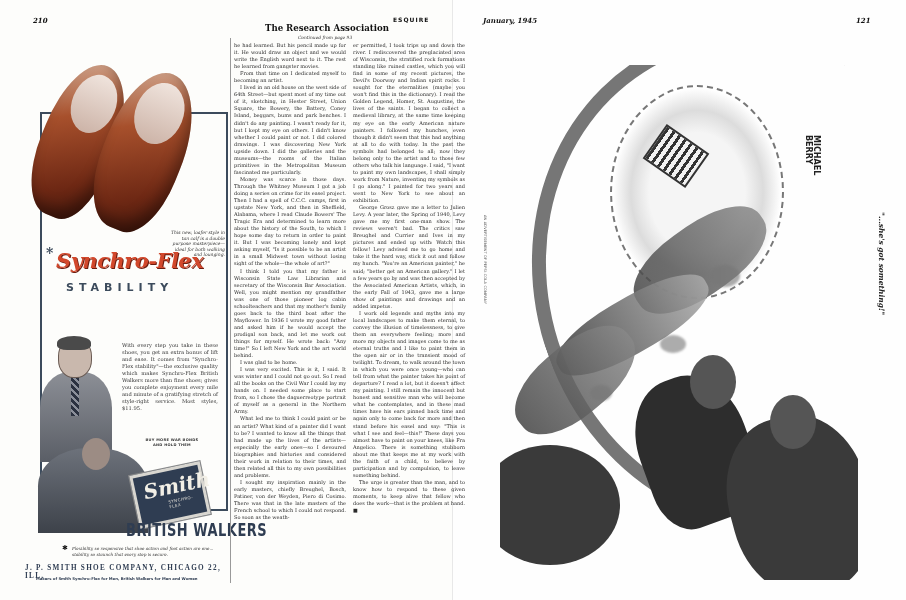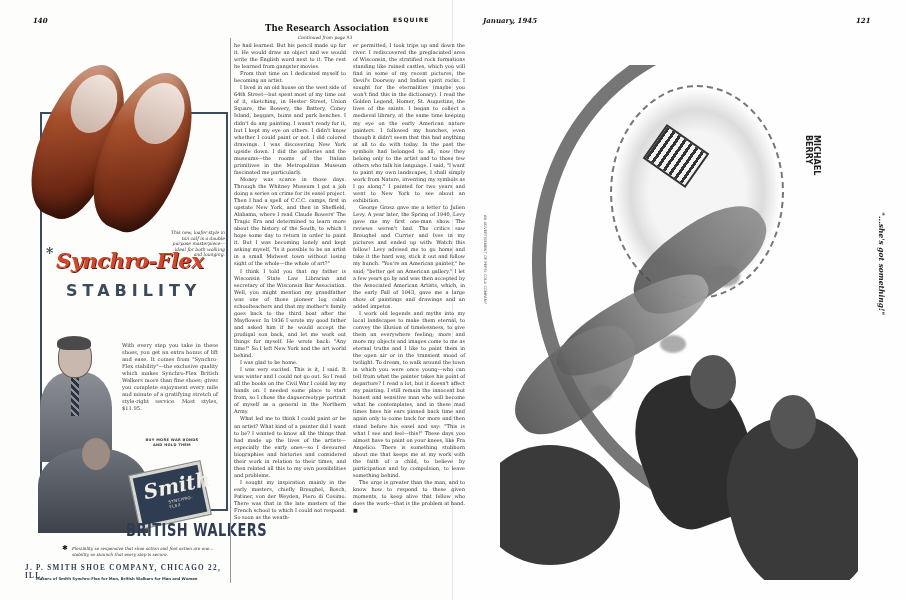--- a/index.html
+++ b/index.html
@@ -14,21 +14,21 @@
   
   .ad { position:absolute; left:20px; top:33px; width:208px; height:555px; }
   .ad-frame { position:absolute; left:20px; top:80px; width:184px; height:395px; border:2px solid #3c4b5c; }
   .shoe { position:absolute; border-radius:48% 52% 40% 45%; background:linear-gradient(150deg,#d9b6a0 0%, #a7502c 35%, #6e2814 75%, #3d140a 100%); box-shadow: inset -6px -8px 14px rgba(0,0,0,0.35); }
   .shoe-1 { left:22px; top:28px; width:74px; height:160px; transform:rotate(22deg); }
   .shoe-2 { left:84px; top:36px; width:80px; height:165px; transform:rotate(22deg); }
   .shoe-inner { position:absolute; left:20%; top:6%; width:60%; height:38%; border-radius:50%; background:linear-gradient(180deg,#efe3dc,#cdb4a8); }
   .shoe-caption { position:absolute; left:150px; top:205px; width:55px; font-size:4.5px; font-style:italic; line-height:5.5px; text-align:right; color:#333; }
   .asterisk { position:absolute; left:30px; top:252px; color:#3c4b5c; font-size:14px; font-weight:bold; }
   .brand-script { position:absolute; left:40px; top:250px; font-family:"DejaVu Serif", serif; font-style:italic; font-weight:bold; font-size:21px; color:#d2482c; text-shadow:1px 1px 0 #6b1d10; letter-spacing:-0.5px; }
-  .stability { position:absolute; left:58px; top:283px; font-family:"DejaVu Sans", sans-serif; font-weight:bold; font-size:16px; letter-spacing:5px; color:#3c4b5c; }
+  .stability { position:absolute; left:58px; top:283px; font-family:"DejaVu Sans", sans-serif; font-weight:bold; font-size:11px; letter-spacing:5px; color:#3c4b5c; }
   .tagline { position:absolute; left:46px; top:300px; width:160px; text-align:center; font-style:italic; font-weight:bold; font-size:13px; line-height:15px; color:#2a3a4e; }
   .tagline .more { text-decoration:underline; }
   .ad-man { position:absolute; left:30px; top:338px; width:70px; height:130px; }
   .man-head { position:absolute; left:18px; top:0; width:32px; height:38px; border-radius:45%; background:#c9b8ad; border:1px solid #6b5c54; }
   .man-hair { position:absolute; left:17px; top:-2px; width:34px; height:14px; border-radius:50% 50% 30% 30%; background:#4a4a4a; }
   .man-body { position:absolute; left:0; top:34px; width:72px; height:90px; border-radius:40% 40% 0 0; background:linear-gradient(180deg,#8c8f96,#5a5e66); }
   .man-tie { position:absolute; left:31px; top:38px; width:8px; height:40px; background:repeating-linear-gradient(45deg,#2b3140 0 3px,#8b8f9a 3px 5px); }
   .seated-man { position:absolute; left:22px; top:430px; width:110px; height:85px; background:linear-gradient(180deg,#6d727b,#3d424a); border-radius:45% 45% 0 0; }
   .seated-head { position:absolute; left:50px; top:418px; width:28px; height:32px; border-radius:50%; background:#9c8c84; }
   .ad-body { position:absolute; left:105px; top:342px; width:96px; font-size:5.2px; line-height:7px; color:#333; text-align:justify; }
@@ -71,21 +71,21 @@
   .copyright-vert { position:absolute; left:487px; top:215px; font-family:"DejaVu Sans", sans-serif; font-size:3.5px; color:#555; transform:rotate(90deg); transform-origin:left top; white-space:nowrap; letter-spacing:0.2px; }
   .caption-vert { position:absolute; left:886px; top:212px; font-style:italic; font-weight:bold; font-size:7.5px; color:#222; transform:rotate(90deg); transform-origin:left top; white-space:nowrap; }
 </style>
 </head>
 <body>
 
 <div class="page left-page"></div>
 <div class="page right-page"></div>
 <div class="gutter"></div>
 
-<div class="folio" style="left:33px;">140</div>
+<div class="folio" style="left:33px;">210</div>
 <div class="runhead" style="left:393px;">ESQUIRE</div>
 <div class="folio" style="left:483px;">January, 1945</div>
 <div class="folio" style="left:856px;">121</div>
 
 <div class="ad"></div>
 <div class="ad-frame" style="left:40px; top:112px;"></div>
 <div style="position:absolute; left:20px; top:33px; width:210px; height:190px;">
   <div class="shoe shoe-1">
       <div class="shoe-inner"></div>
     </div>

